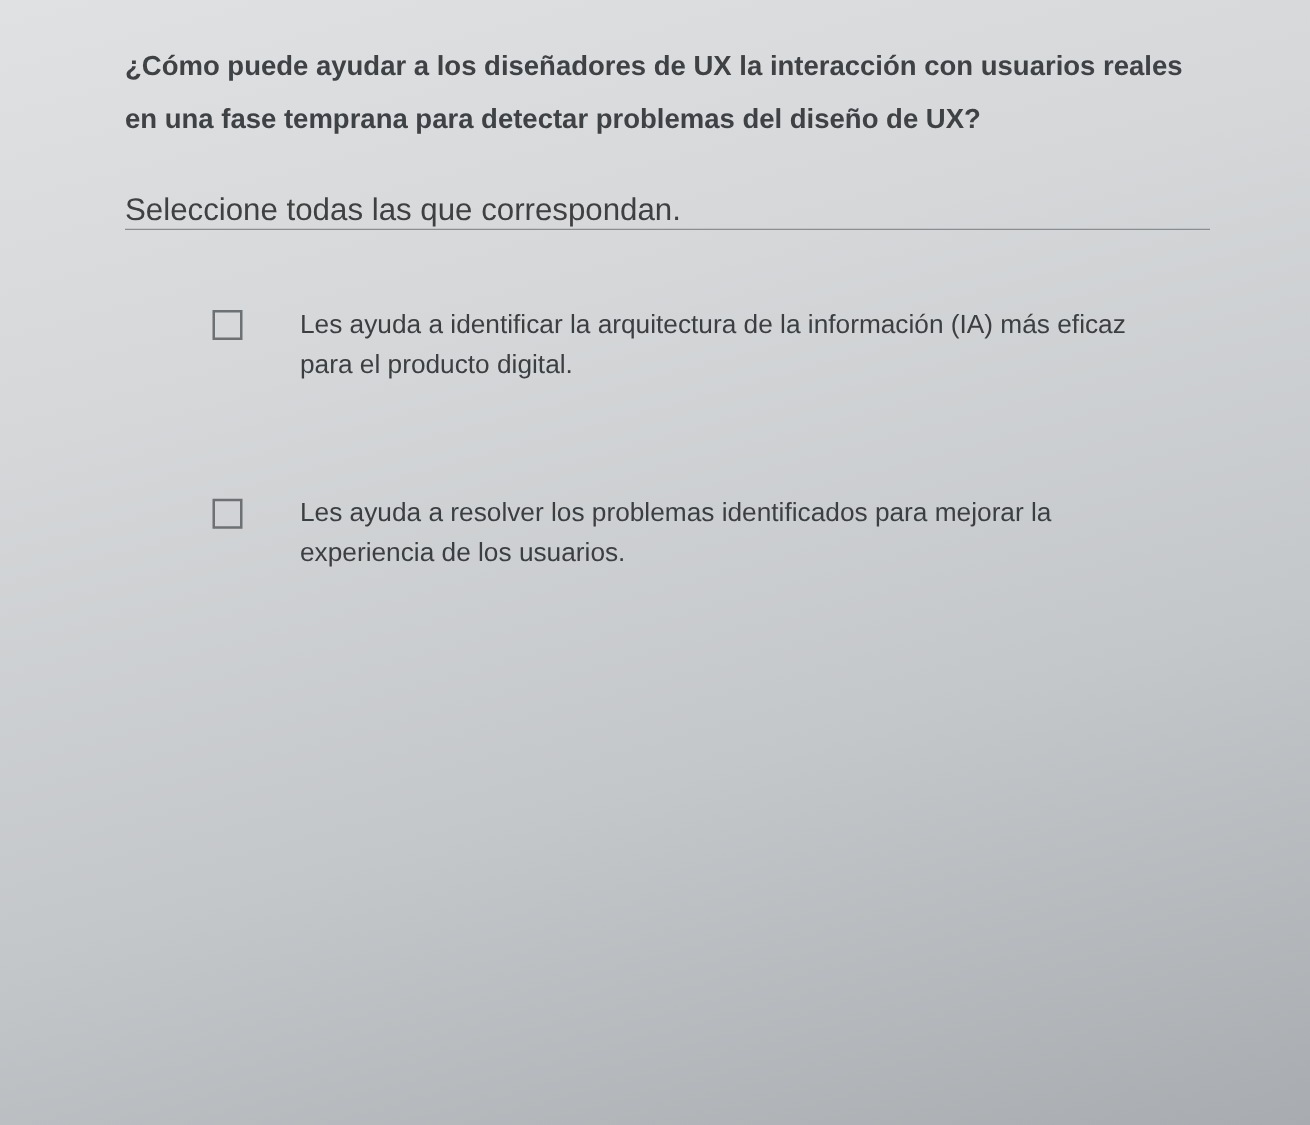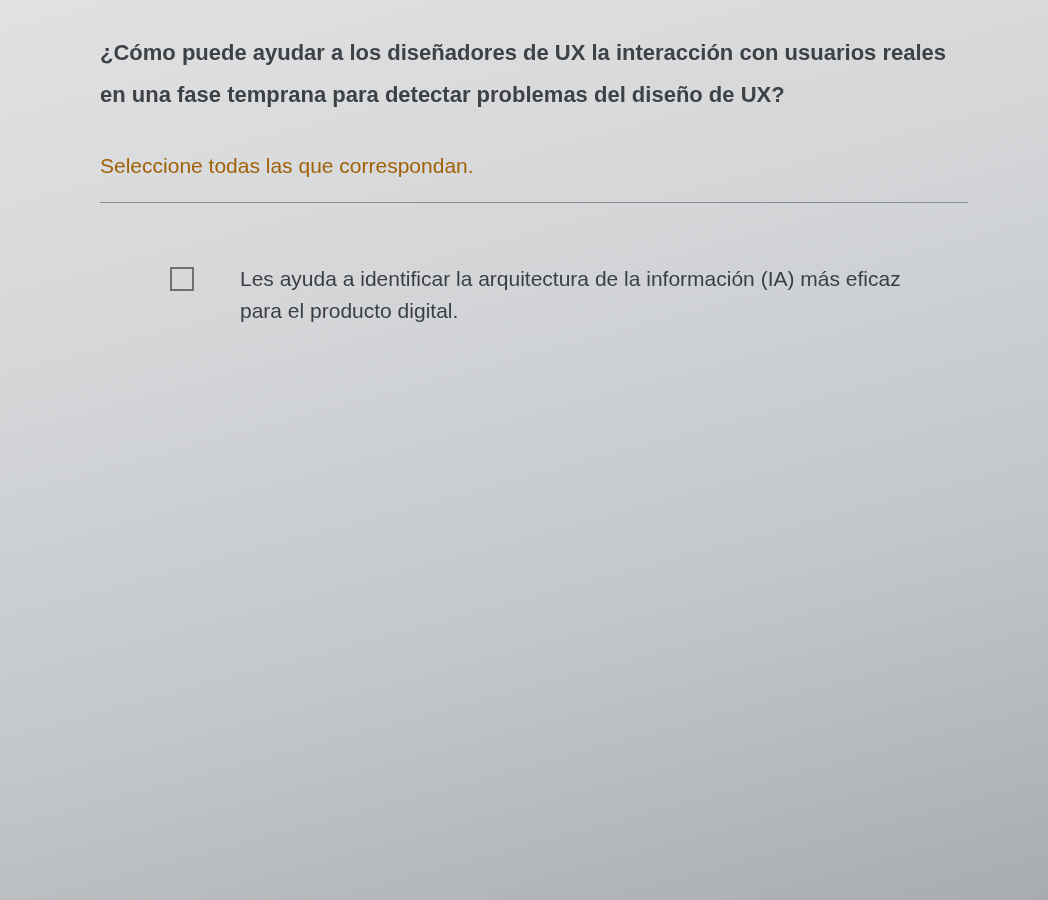--- a/index.html
+++ b/index.html
@@ -15,23 +15,22 @@
     padding: 32px 80px 40px 100px;
   }
   .question {
     font-size: 22px;
     line-height: 1.9;
     color: #3f4245;
     margin-bottom: 38px;
     font-weight: 700;
   }
   .instruction {
-    font-size: 21px;
-    color: #a16207;
-    margin-bottom: 24px;
+    font-size: 25px;
+    color: #404040;
   }
   .divider {
     border: none;
     border-top: 1px solid #8a8e92;
     margin-bottom: 60px;
   }
   .options {
     padding-left: 70px;
     padding-right: 40px;
   }
@@ -65,16 +64,20 @@
   <p class="instruction">Seleccione todas las que correspondan.</p>
   <hr class="divider">
   <div class="options">
 
     <div class="option">
       <div class="checkbox"></div>
       <div class="option-text">Les ayuda a identificar la arquitectura de la información (IA) más eficaz para el producto digital.</div>
     </div>
 
 
+    <div class="option">
+      <div class="checkbox"></div>
+      <div class="option-text">Les ayuda a resolver los problemas identificados para mejorar la experiencia de los usuarios.</div>
+    </div>
 
 
   </div>
 </div>
 
 </body></html>

